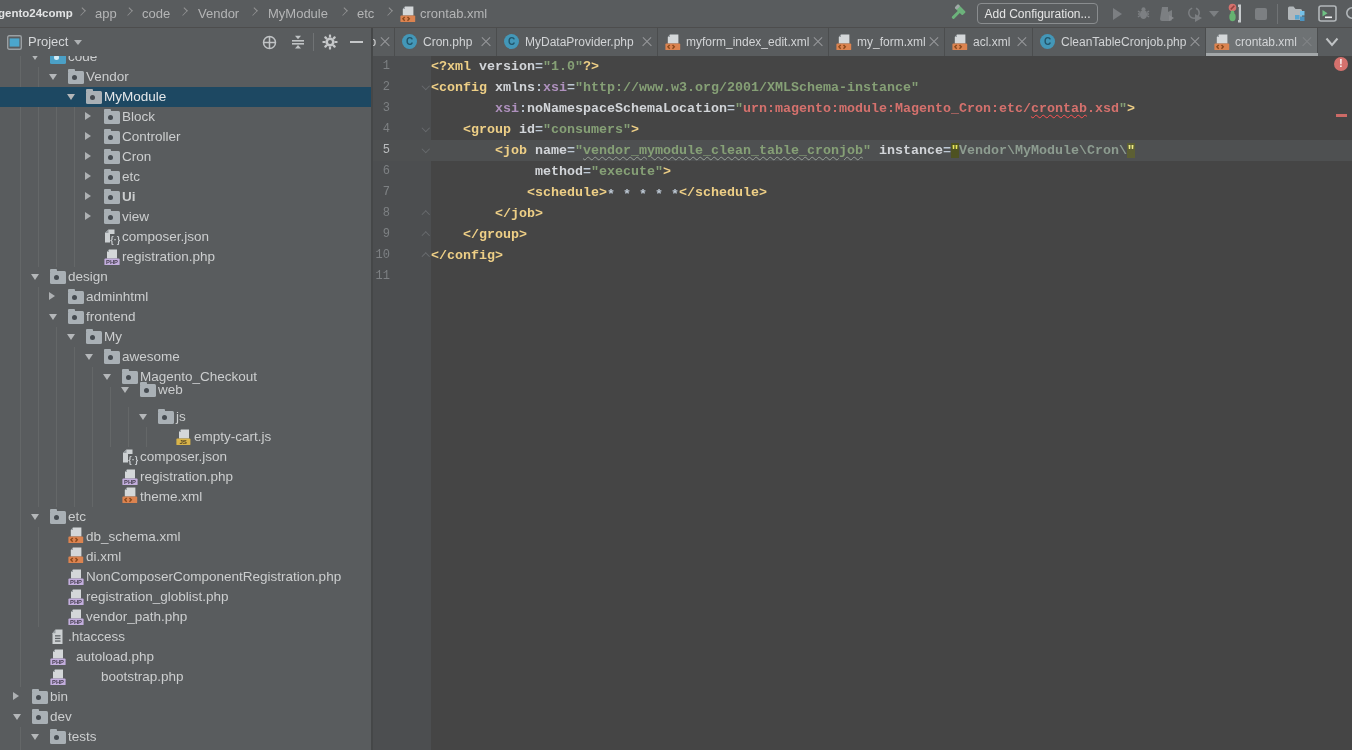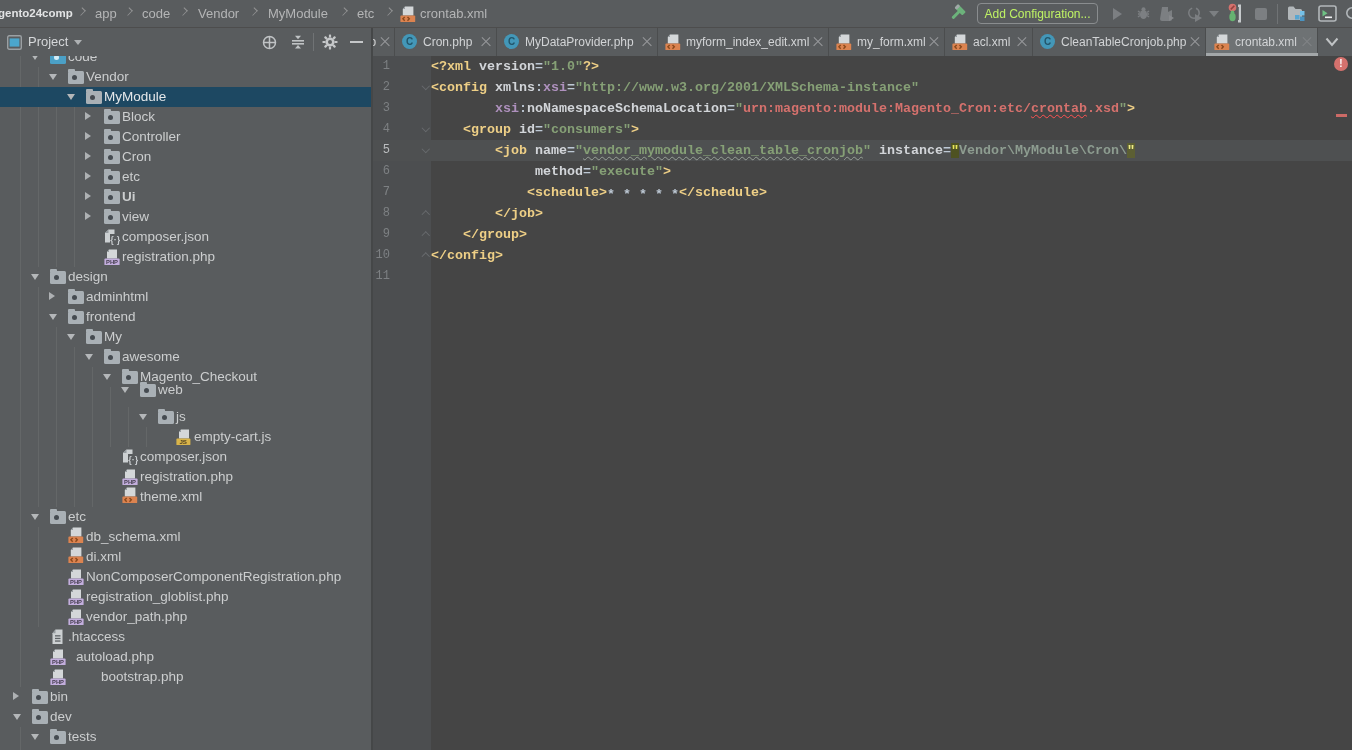--- a/index.html
+++ b/index.html
@@ -86,21 +86,21 @@
   <span class="bc" style="left:420px;">crontab.xml</span>
 
   <svg class="abs" style="left:948px;top:4px;" width="18" height="18" viewBox="0 0 18 18">
     <g transform="rotate(45 9 9)">
       <rect x="8" y="5" width="3" height="11" rx="1" fill="#6cb27b"></rect>
       <rect x="3.5" y="2" width="11" height="5" rx="1" fill="#6cb27b"></rect>
       <rect x="3.5" y="2" width="3" height="5" rx="1" fill="#a2a6a9"></rect>
     </g>
   </svg>
   <div class="abs" style="left:977px;top:3px;width:121px;height:21px;border:1px solid #8a8d8f;border-radius:4px;
-       color:#bef264;font-size:12px;line-height:20px;text-align:center;">Add Configuration...</div>
+       color:#e5e5e5;font-size:12px;line-height:20px;text-align:center;">Add Configuration...</div>
 
   <div class="abs" style="left:1113px;top:8px;width:0;height:0;border-top:6px solid transparent;border-bottom:6px solid transparent;border-left:9px solid #7c7f82;"></div>
 
   <svg class="abs" style="left:1136px;top:6px;" width="15" height="15" viewBox="0 0 15 15">
     <g stroke="#7c7f82" stroke-width="1.4" fill="none">
       <line x1="2" y1="5" x2="4" y2="6.5"></line>
         <line x1="2" y1="8" x2="4" y2="8"></line>
         <line x1="2" y1="11" x2="4" y2="9.5"></line>
       <line x1="13" y1="5" x2="11" y2="6.5"></line>
         <line x1="13" y1="8" x2="11" y2="8"></line>

